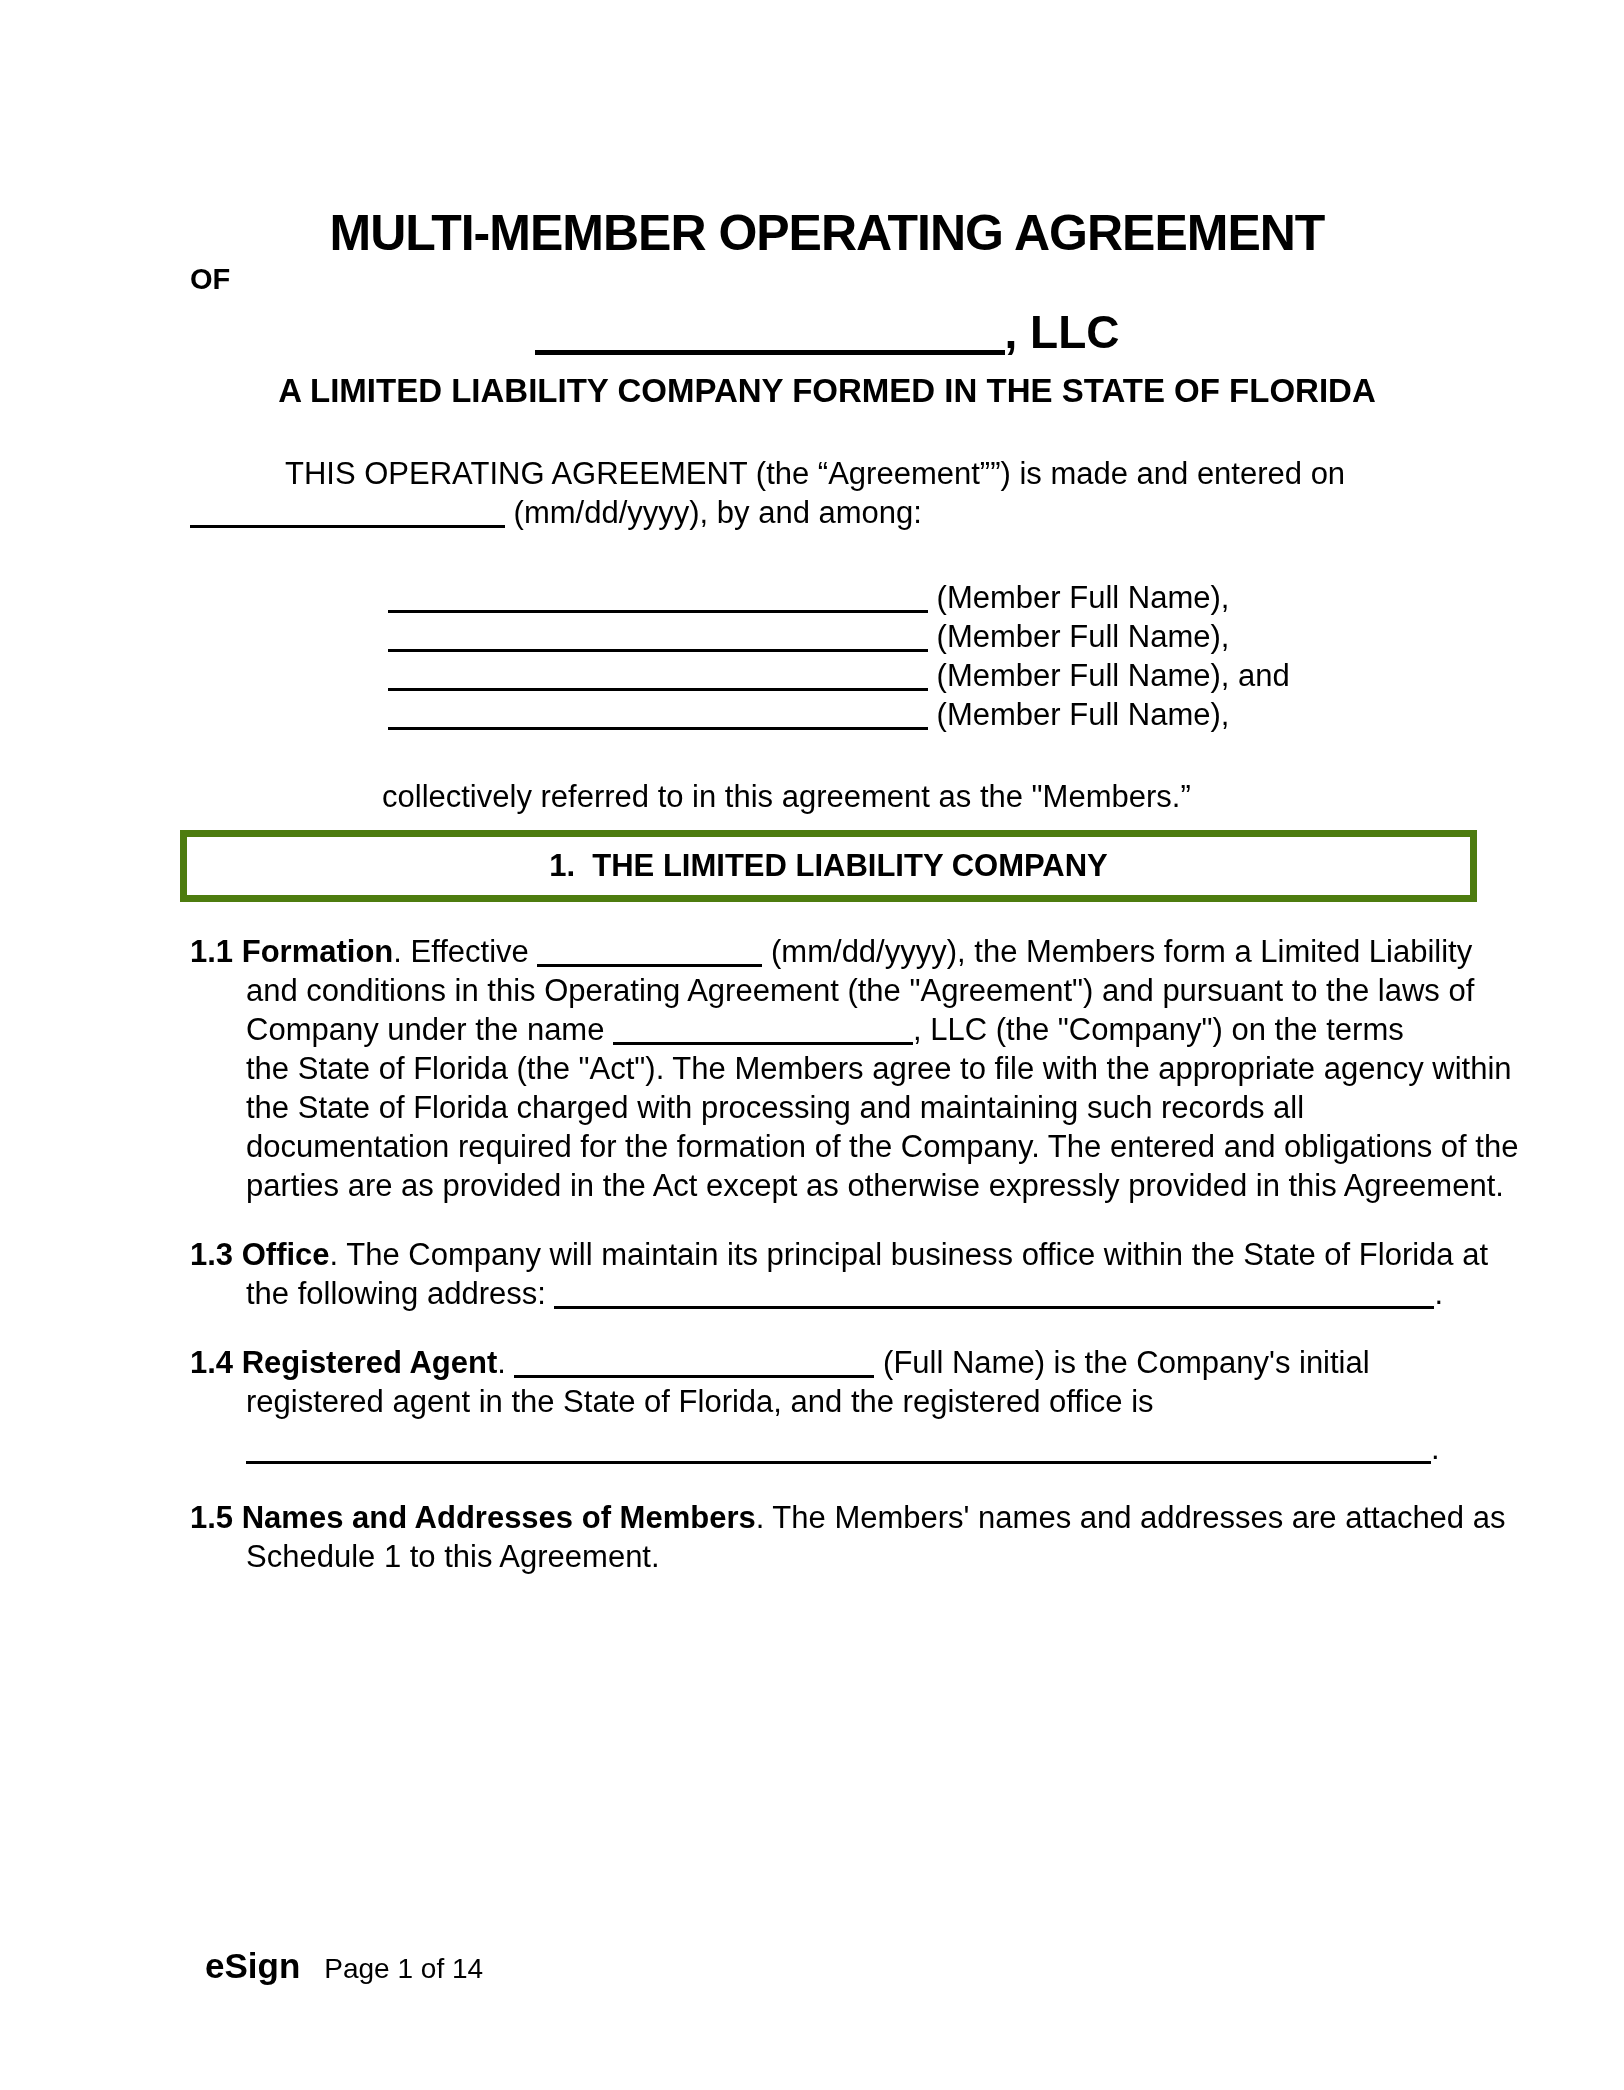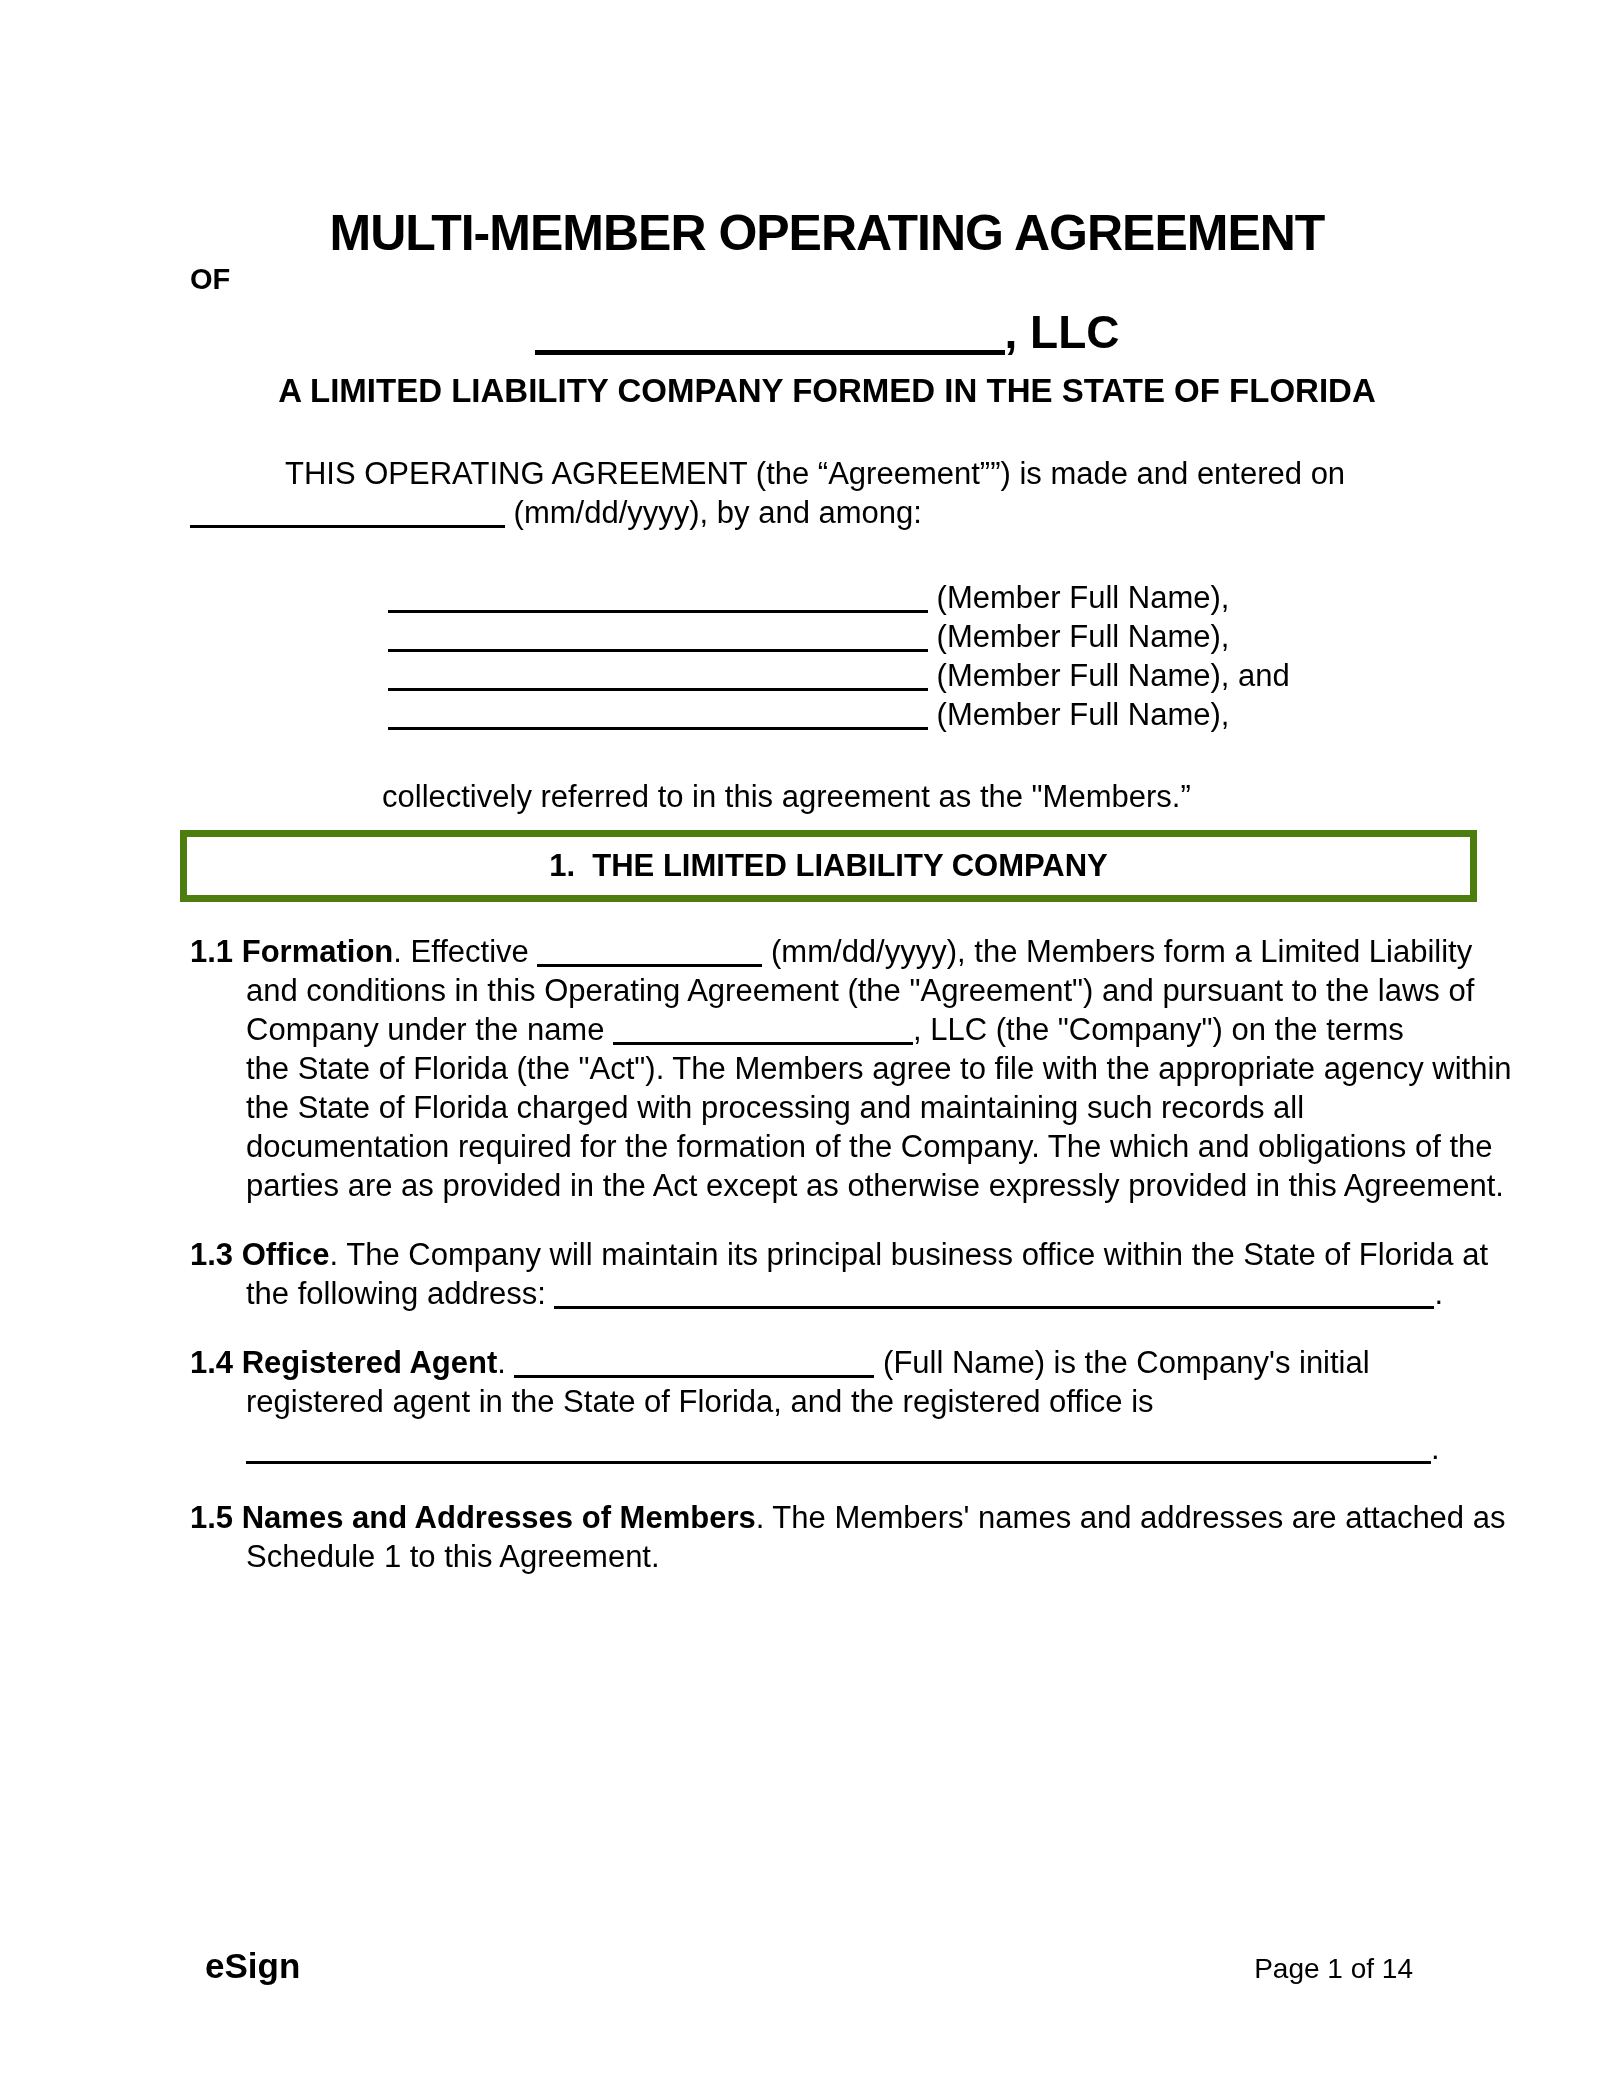--- a/index.html
+++ b/index.html
@@ -23,21 +23,21 @@
   .intro .line:first-child{padding-left:95px;}
   .members{margin-top:46px;margin-left:198px;}
   .collective{margin-top:43px;margin-left:192px;}
   .section-box{margin-top:14px;margin-left:-10px;margin-right:-13px;border:7px solid #4d7c0f;
     height:58px;display:flex;align-items:center;justify-content:center;}
   .section-heading{font-size:31px;font-weight:bold;white-space:pre;}
   .clause{margin-top:30px;padding-left:56px;}
   .clause .line:first-child{margin-left:-56px;}
   .clause .gap-top{margin-top:8px;}
   .footer{position:absolute;left:205px;right:211px;top:1946px;
-    display:flex;justify-content:space-between;align-items:baseline;gap:24px;}
+    display:flex;justify-content:flex-start;align-items:baseline;gap:24px;}
   .brand{font-size:35px;font-weight:bold;}
   .page-info{font-size:28px;}
 </style>
 </head>
 <body>
 
 <div class="page">
 
   <div class="doc-title">MULTI-MEMBER OPERATING AGREEMENT</div>
 
@@ -64,21 +64,21 @@
   <div class="section-box">
     <span class="section-heading">1.  THE LIMITED LIABILITY COMPANY</span>
   </div>
 
   <div class="body-text clause">
       <div class="line"><b>1.1 Formation</b>. Effective <span class="blank" style="width: 225px;"></span> (mm/dd/yyyy), the Members form a Limited Liability</div>
       <div class="line">and conditions in this Operating Agreement (the "Agreement") and pursuant to the laws of</div>
       <div class="line">Company under the name <span class="blank" style="width: 300px;"></span>, LLC (the "Company") on the terms</div>
       <div class="line">the State of Florida (the "Act"). The Members agree to file with the appropriate agency within</div>
       <div class="line">the State of Florida charged with processing and maintaining such records all</div>
-      <div class="line">documentation required for the formation of the Company. The which and obligations of the</div>
+      <div class="line">documentation required for the formation of the Company. The entered and obligations of the</div>
       <div class="line">parties are as provided in the Act except as otherwise expressly provided in this Agreement.</div>
     </div>
   <div class="body-text clause">
       <div class="line"><b>1.3 Office</b>. The Company will maintain its principal business office within the State of Florida at</div>
       <div class="line">the following address: <span class="blank" style="width: 880px;"></span>.</div>
     </div>
   <div class="body-text clause">
       <div class="line"><b>1.4 Registered Agent</b>. <span class="blank" style="width: 360px;"></span> (Full Name) is the Company's initial</div>
       <div class="line">registered agent in the State of Florida, and the registered office is</div>
       <div class="line gap-top"><span class="blank" style="width: 1185px;"></span>.</div>

